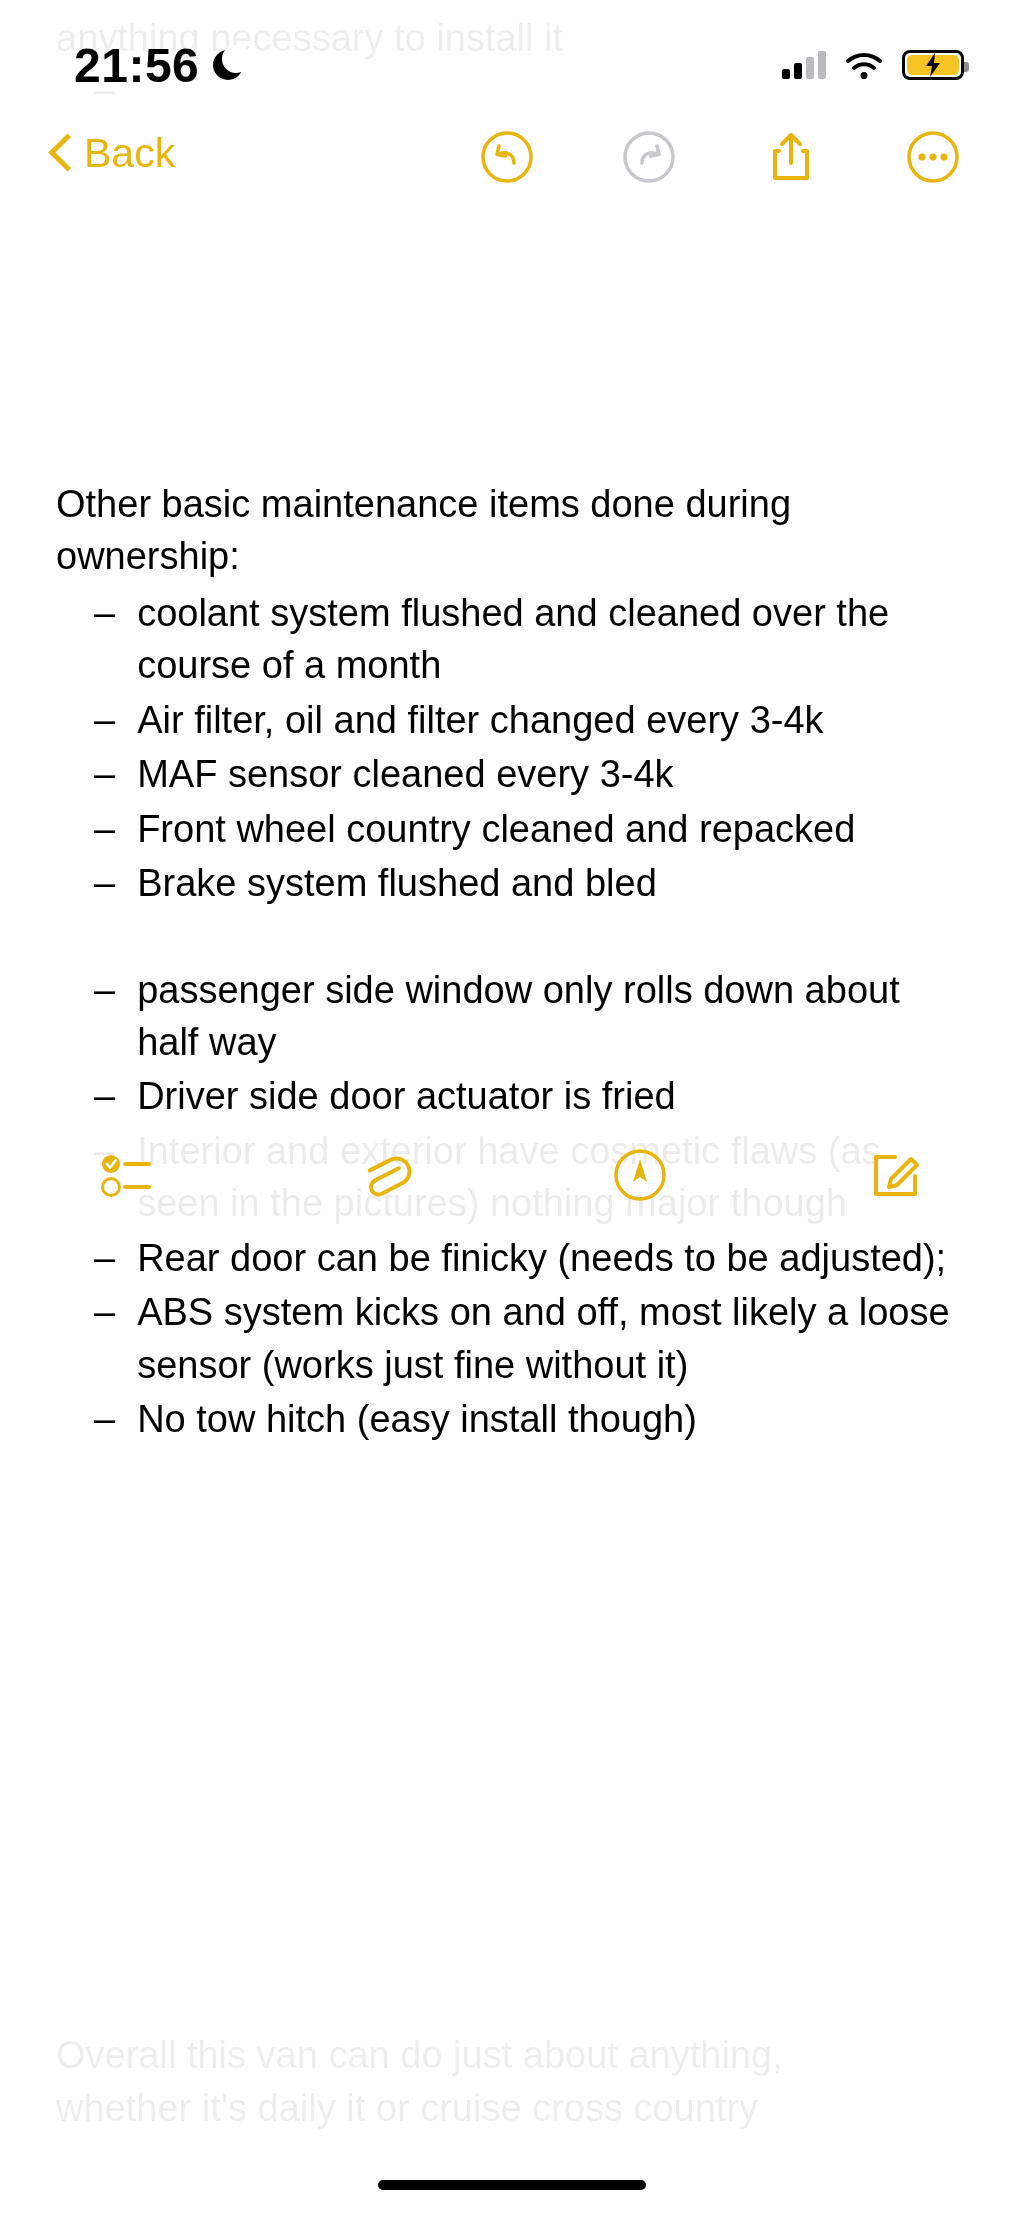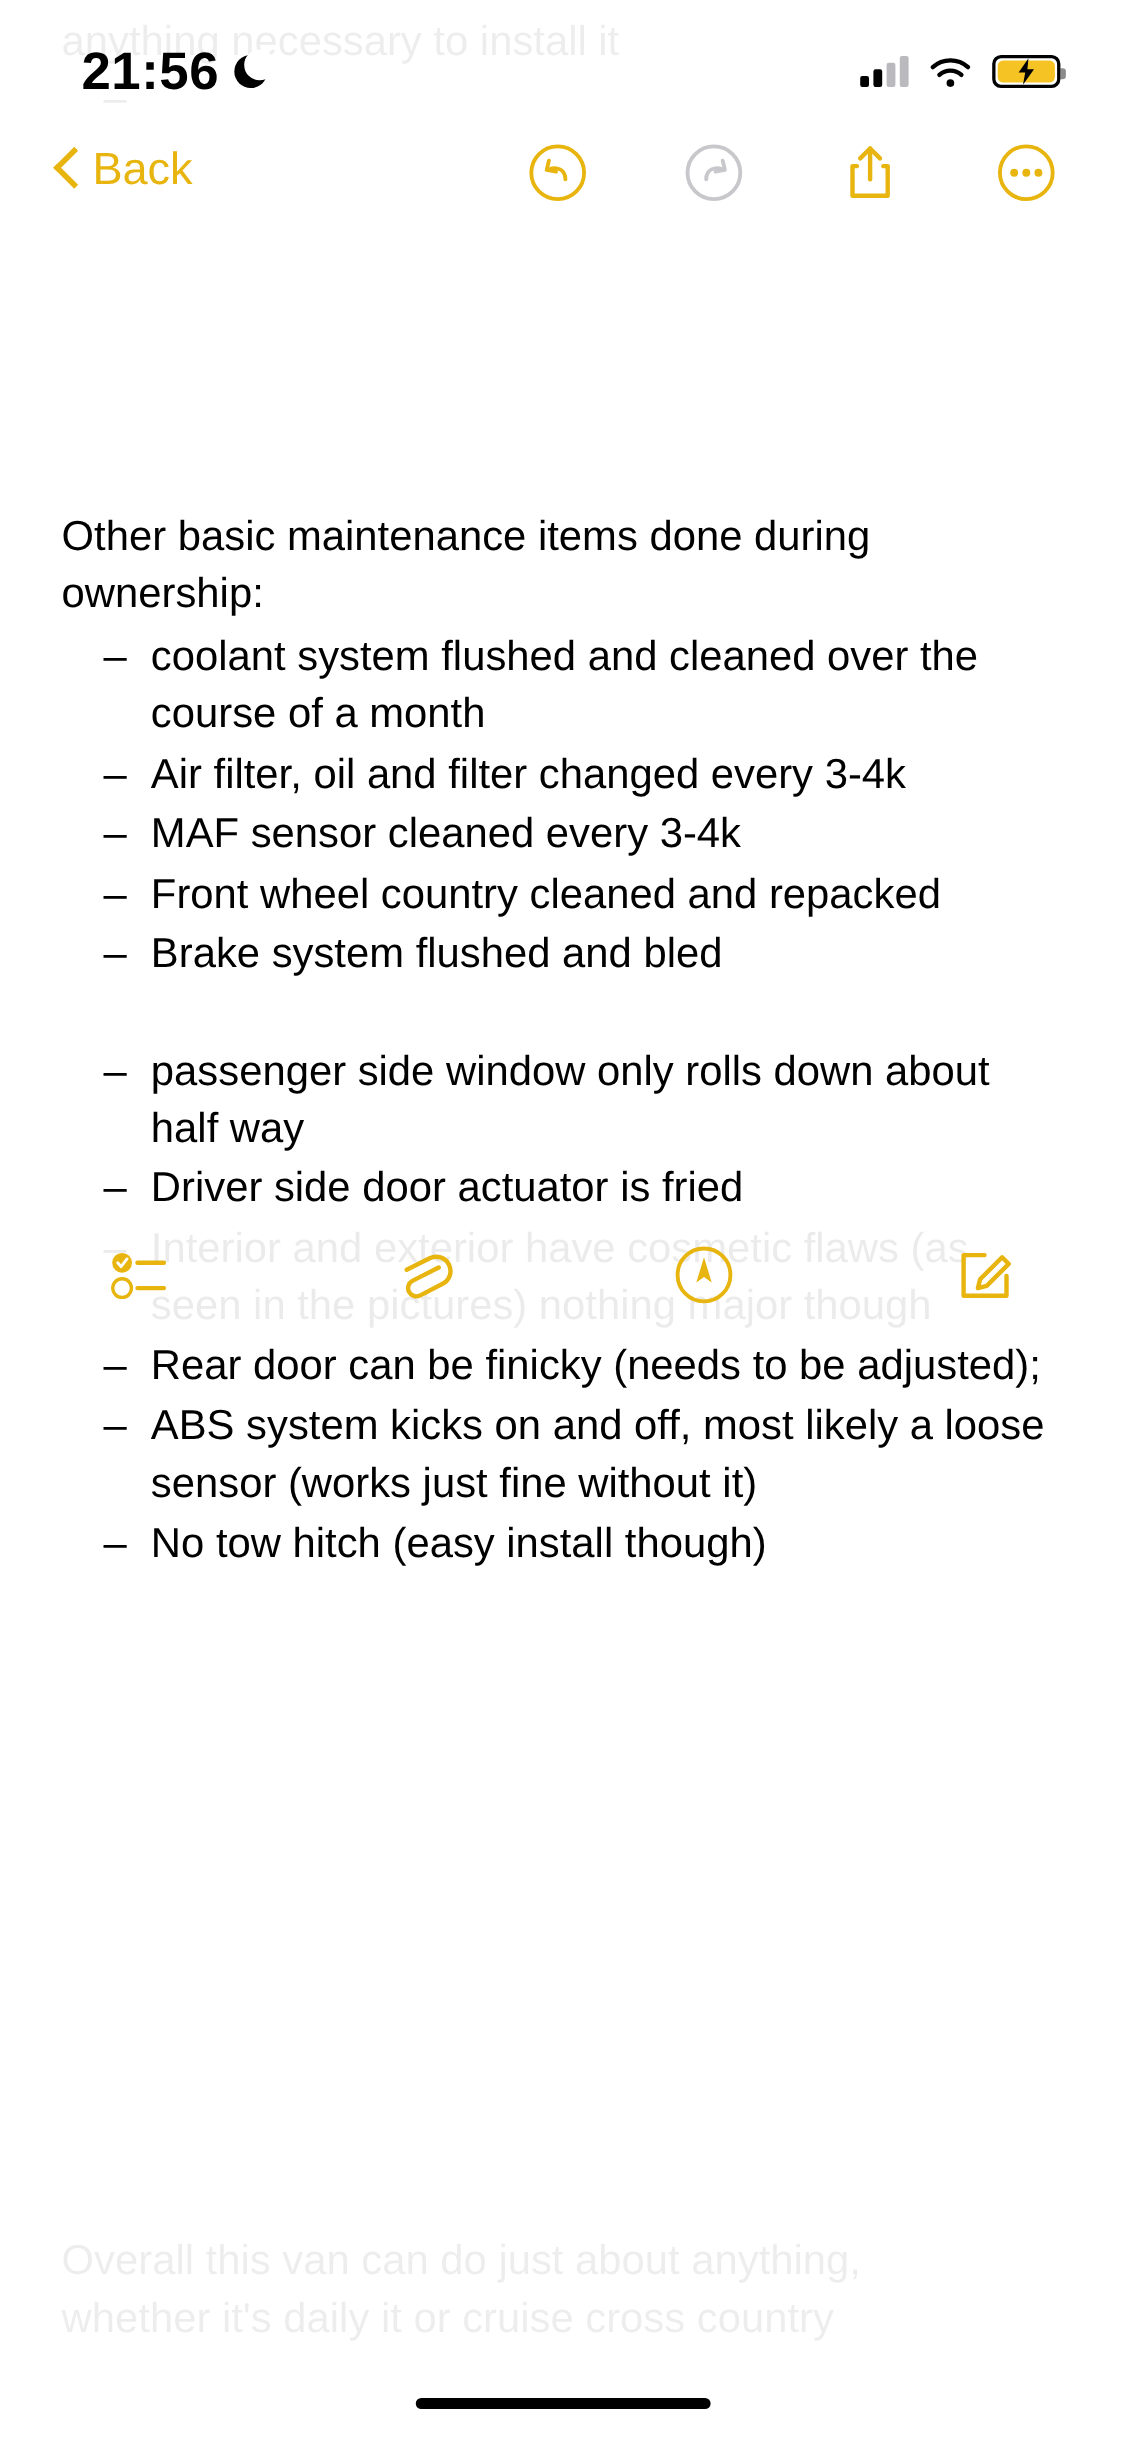--- a/index.html
+++ b/index.html
@@ -136,21 +136,21 @@
   .note-body {
     position: absolute;
     top: 240px;
     left: 0; right: 0;
     bottom: 200px;
     padding: 0 56px;
     font-size: 38px;
     line-height: 1.38;
     color: #000;
   }
-  .para { margin-bottom: 4px; }
+  .para { margin-bottom: 4px; margin-top: 16px; }
   ul.bullets { list-style: none; margin: 0 0 0 0; }
   ul.bullets li {
     display: flex;
     gap: 22px;
     padding-left: 38px;
     margin-bottom: 2px;
   }
   ul.bullets li .dash { flex: 0 0 auto; }
   ul.bullets li .txt { flex: 1 1 auto; }
   .spacer { height: 52px; }

